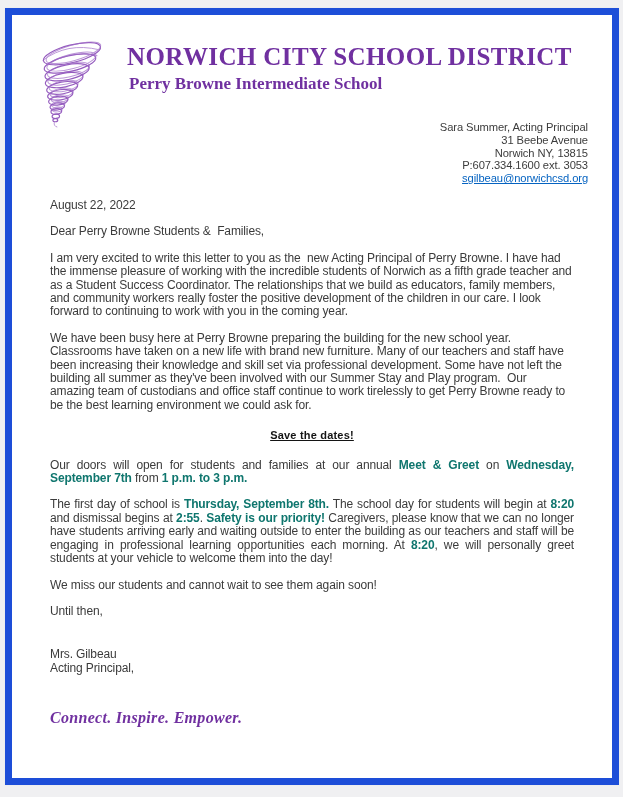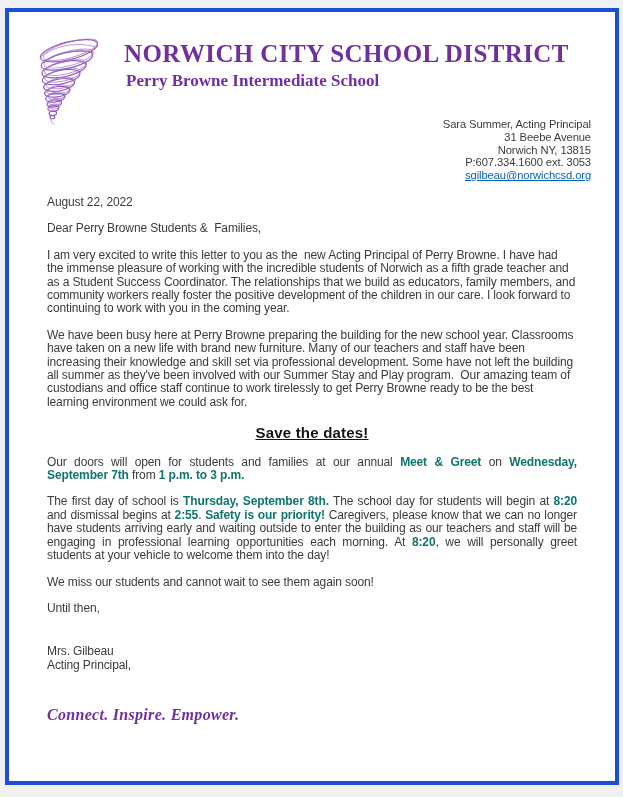--- a/index.html
+++ b/index.html
@@ -7,21 +7,21 @@
     width:623px;height:797px;
     background:#f0f0f2;
     font-family:"Liberation Sans","DejaVu Sans",sans-serif;
     overflow:hidden;
   }
   .page{
     box-sizing:border-box;
     position:absolute;left:5px;top:8px;
     width:614px;height:777px;
     background:#ffffff;
-    border:4px solid #1d4ed8;
+    border:7px solid #1d4ed8;
     box-shadow:0 0 2px rgba(0,0,0,0.04);
   }
   
   .letterhead{
     display:flex;align-items:flex-start;
     padding:26px 30px 0 23px;
   }
   .logo{display:block;width:70px;height:88px;flex:0 0 auto;}
   .header-text{margin-left:22px;padding-top:2px;}
   .district-name{
@@ -66,21 +66,21 @@
   }
   .letter-body p{
     margin:0 0 13px 0;
     white-space:pre-wrap;
   }
   .just{text-align:justify;}
   .b{font-weight:bold;color:#0f766e;}
   .save-heading{
     margin:17px 0 16px 0;
     text-align:center;
-    font-size:15px;
+    font-size:11px;
     font-weight:bold;
     color:#141414;
     text-decoration:underline;
     letter-spacing:0.2px;
   }
   .sig{margin-top:30px;}
   .sig div{line-height:13.4px;}
   .motto{
     margin-top:36px;
     font-family:"Liberation Serif","DejaVu Serif",serif;

